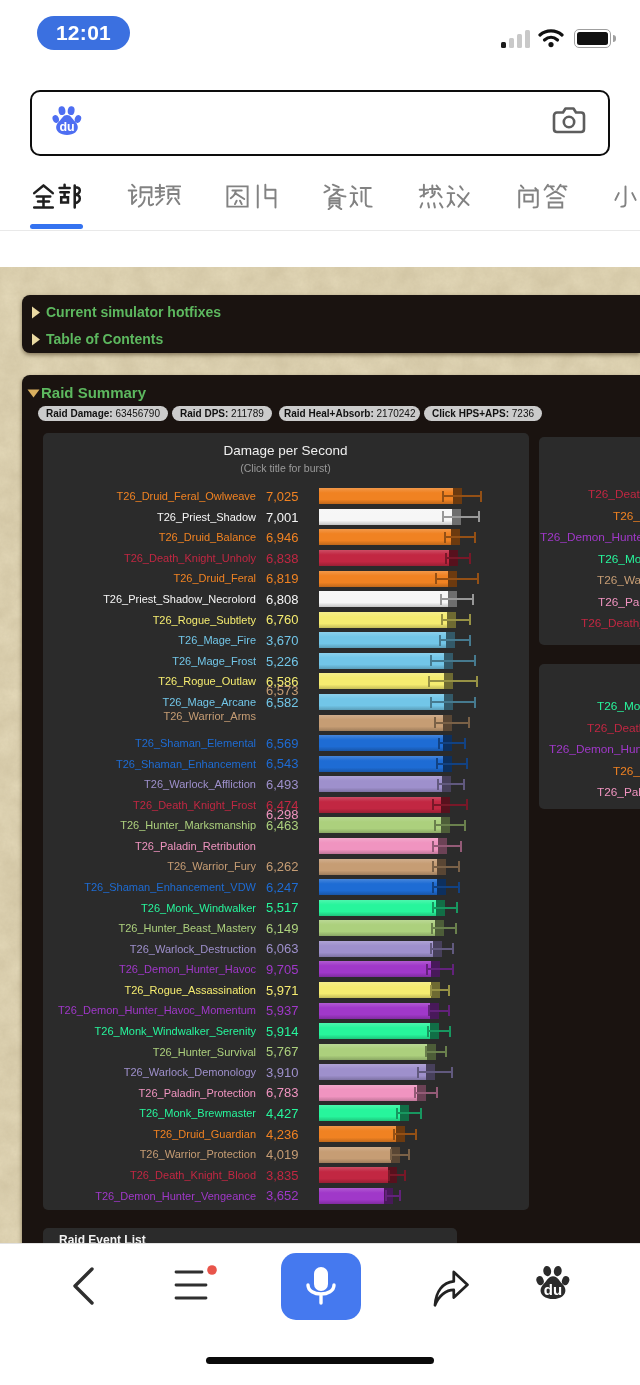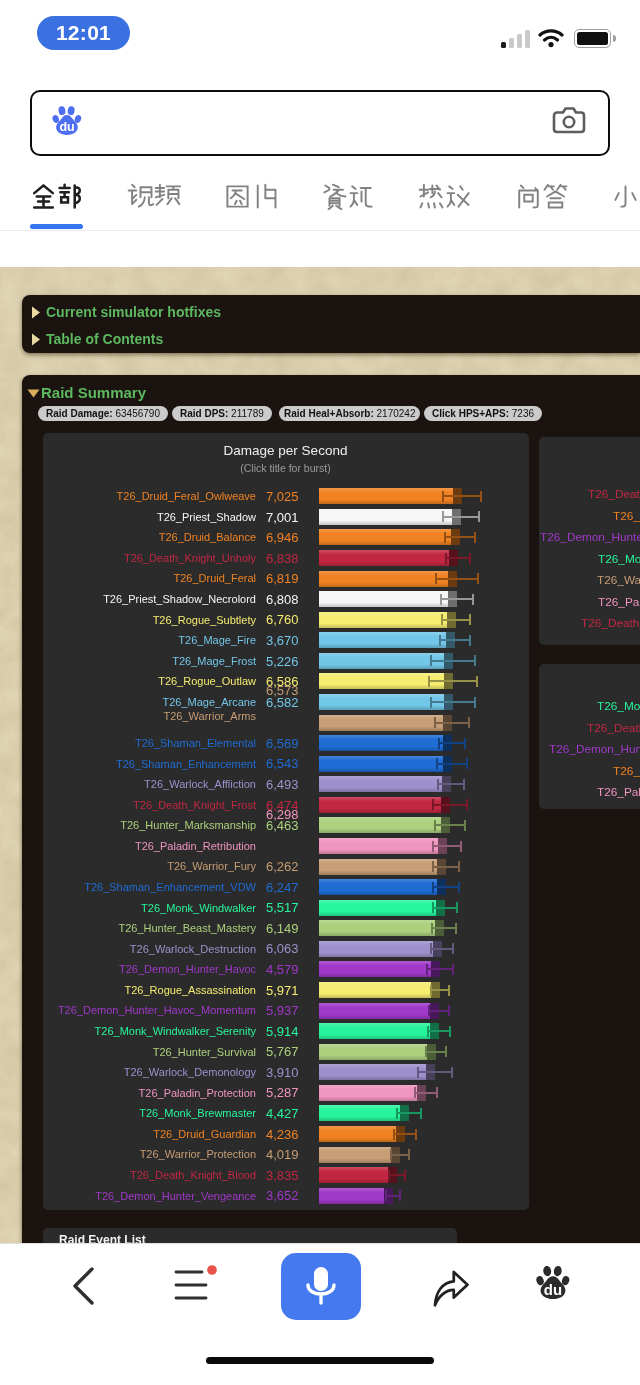--- a/index.html
+++ b/index.html
@@ -317,21 +317,21 @@
 <div class="wc" style="top:922.8px;left:430.7px;background:#6a804d"></div>
 <div class="wc" style="top:922.8px;left:454.7px;background:#6a804d"></div>
 <div class="lbl" style="top:938.6px;color:#9E90CC">T26_Warlock_Destruction</div>
 <div class="val" style="top:939.4px;color:#9E90CC">6,063</div>
 <div class="bar" style="top:940.8px;width:123.4px;background:linear-gradient(180deg,#afa3d5 0%,#9E90CC 30%,#9E90CC 72%,#7e73a3 100%)"></div>
 <div class="bend" style="top:940.8px;left:432.9px;background:#47405b"></div>
 <div class="wh" style="top:947.8px;left:430.9px;width:22px;background:#61597e"></div>
 <div class="wc" style="top:943.3px;left:429.9px;background:#61597e"></div>
 <div class="wc" style="top:943.3px;left:451.9px;background:#61597e"></div>
 <div class="lbl" style="top:959.2px;color:#A038C9">T26_Demon_Hunter_Havoc</div>
-<div class="val" style="top:960.0px;color:#A038C9">4,579</div>
+<div class="val" style="top:960.0px;color:#A038C9">9,705</div>
 <div class="bar" style="top:961.4px;width:121.6px;background:linear-gradient(180deg,#b15bd2 0%,#A038C9 30%,#A038C9 72%,#802ca0 100%)"></div>
 <div class="bend" style="top:961.4px;left:431.1px;background:#48195a"></div>
 <div class="wh" style="top:968.4px;left:427.1px;width:26px;background:#63227c"></div>
 <div class="wc" style="top:963.9px;left:426.1px;background:#63227c"></div>
 <div class="wc" style="top:963.9px;left:452.1px;background:#63227c"></div>
 <div class="lbl" style="top:979.8px;color:#F5EC70">T26_Rogue_Assassination</div>
 <div class="val" style="top:980.6px;color:#F5EC70">5,971</div>
 <div class="bar" style="top:982.0px;width:121.5px;background:linear-gradient(180deg,#f6ef89 0%,#F5EC70 30%,#F5EC70 72%,#c4bc59 100%)"></div>
 <div class="bend" style="top:982.0px;left:431.0px;background:#6e6a32"></div>
 <div class="wh" style="top:989.0px;left:431.0px;width:18px;background:#979245"></div>
@@ -359,21 +359,21 @@
 <div class="wc" style="top:1046.2px;left:424.9px;background:#6a804d"></div>
 <div class="wc" style="top:1046.2px;left:444.9px;background:#6a804d"></div>
 <div class="lbl" style="top:1062.1px;color:#9E90CC">T26_Warlock_Demonology</div>
 <div class="val" style="top:1062.9px;color:#9E90CC">3,910</div>
 <div class="bar" style="top:1064.3px;width:116.2px;background:linear-gradient(180deg,#afa3d5 0%,#9E90CC 30%,#9E90CC 72%,#7e73a3 100%)"></div>
 <div class="bend" style="top:1064.3px;left:425.7px;background:#47405b"></div>
 <div class="wh" style="top:1071.3px;left:417.7px;width:34px;background:#61597e"></div>
 <div class="wc" style="top:1066.8px;left:416.7px;background:#61597e"></div>
 <div class="wc" style="top:1066.8px;left:450.7px;background:#61597e"></div>
 <div class="lbl" style="top:1082.6px;color:#F094C0">T26_Paladin_Protection</div>
-<div class="val" style="top:1083.4px;color:#F094C0">5,287</div>
+<div class="val" style="top:1083.4px;color:#F094C0">6,783</div>
 <div class="bar" style="top:1084.8px;width:107.6px;background:linear-gradient(180deg,#f2a7cb 0%,#F094C0 30%,#F094C0 72%,#c07699 100%)"></div>
 <div class="bend" style="top:1084.8px;left:417.1px;background:#6c4256"></div>
 <div class="wh" style="top:1091.8px;left:415.1px;width:22px;background:#945b77"></div>
 <div class="wc" style="top:1087.3px;left:414.1px;background:#945b77"></div>
 <div class="wc" style="top:1087.3px;left:436.1px;background:#945b77"></div>
 <div class="lbl" style="top:1103.2px;color:#27F59C">T26_Monk_Brewmaster</div>
 <div class="val" style="top:1104.0px;color:#27F59C">4,427</div>
 <div class="bar" style="top:1105.4px;width:90.1px;background:linear-gradient(180deg,#4df6ad 0%,#27F59C 30%,#27F59C 72%,#1fc47c 100%)"></div>
 <div class="bend" style="top:1105.4px;left:399.6px;background:#116e46"></div>
 <div class="wh" style="top:1112.4px;left:396.6px;width:24px;background:#189760"></div>

